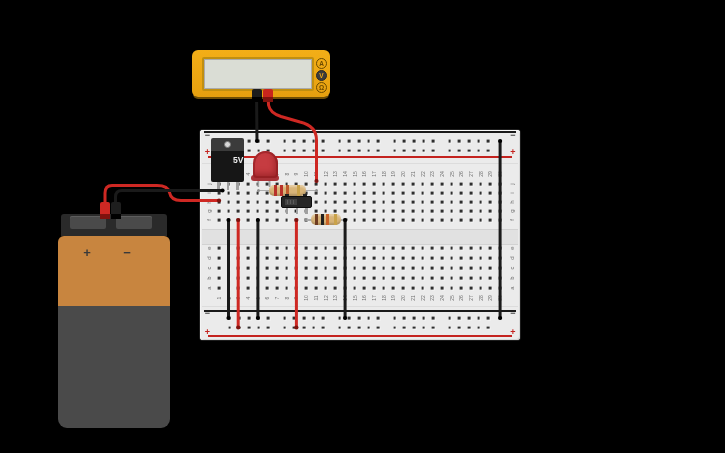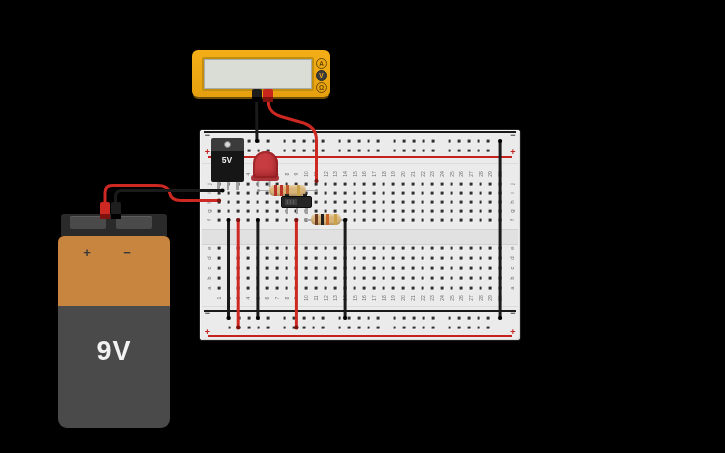--- a/index.html
+++ b/index.html
@@ -40,21 +40,21 @@
   .bat-sym{position:absolute;width:16px;height:16px;font-size:13px;font-weight:bold;color:#3A3A3A;
     display:flex;align-items:center;justify-content:center;}
   #bat-label{position:absolute;left:0;top:118px;width:112px;height:40px;display:flex;align-items:center;
     justify-content:center;font-size:27px;font-weight:bold;color:#F2F2F2;letter-spacing:1px;}
   
   .comp{position:absolute;z-index:3;}
   #reg-tab{position:absolute;left:0;top:0;width:33px;height:13px;background:#3B3B3B;border-radius:2px 2px 0 0;}
   #reg-hole{position:absolute;left:13px;top:3px;width:7px;height:7px;border-radius:50%;background:#D9D9D9;
     border:1.5px solid #777;box-sizing:border-box;}
   #reg-body{position:absolute;left:0;top:13px;width:33px;height:31px;background:#161616;border-radius:0 0 2px 2px;
-    display:flex;align-items:flex-start;justify-content:center;}
+    display:flex;align-items:flex-start;justify-content:flex-end;}
   #reg-body span{color:#EDEDED;font-size:8.5px;font-weight:bold;margin-top:4px;}
   .leg{position:absolute;background:#A0A0A0;}
   #led-flange{position:absolute;left:0;top:25px;width:28px;height:5.5px;background:#A93338;border-radius:3px;}
   #led-dome{position:absolute;left:1.5px;top:1px;width:25px;height:27px;background:#C63C41;
     border-radius:12.5px 12.5px 4px 4px;
     box-shadow:inset 0 0 0 2px rgba(140,25,30,.55),inset -3px -4px 6px rgba(120,15,20,.5);}
   .res-lead{position:absolute;background:#ABABAB;height:1.8px;top:4.6px;}
   .res-dot{position:absolute;width:3px;height:3px;border-radius:50%;background:#8F8F8F;top:3.9px;}
   .res-body{position:absolute;top:0.2px;height:10.6px;border-radius:5px;background:#D8B478;
     box-shadow:inset 0 2px 2px rgba(255,255,255,.35),inset 0 -2px 2px rgba(0,0,0,.18);}
@@ -85,21 +85,20 @@
     </div>
 
   <div id="battery">
     <div id="bat-cap"></div>
     <div class="bat-term" style="left:12px"></div>
     <div class="bat-term" style="left:58px"></div>
     <div id="bat-orange"></div>
     <div id="bat-gray"></div>
     <div class="bat-sym" style="left:21px;top:31px">+</div>
     <div class="bat-sym" style="left:61px;top:31px">−</div>
-    <div id="bat-label">9V</div>
   </div>
   <div class="plug" style="left:100px;top:202px;width:10px;height:17px;background:#CE2823">
       <div class="tip" style="background:#7E120E"></div>
     </div>
   <div class="plug" style="left:110.5px;top:202px;width:10px;height:17px;background:#1E1E1E">
       <div class="tip" style="background:#000"></div>
     </div>
 
   <div id="breadboard">
     <div id="channel"></div>

